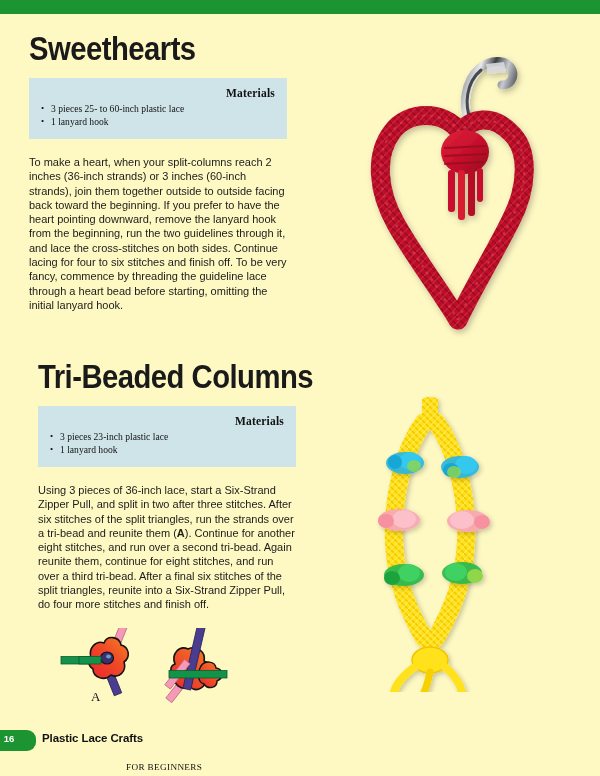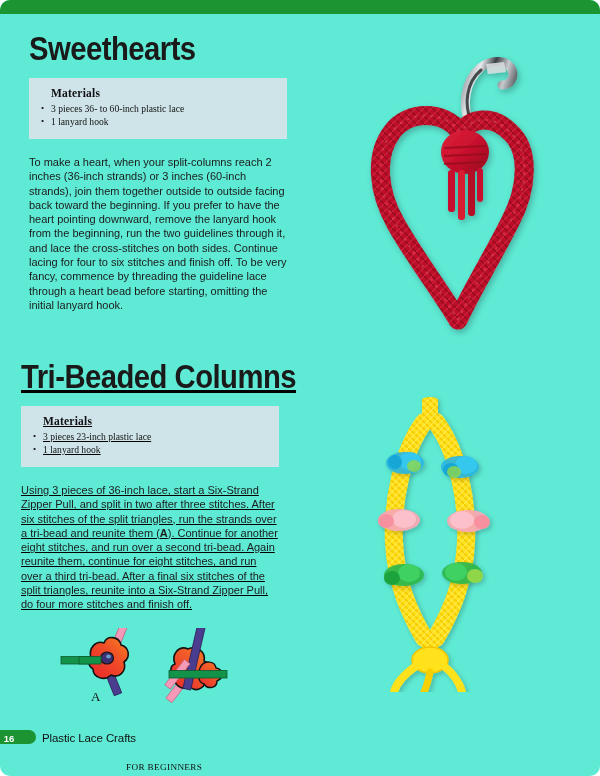--- a/index.html
+++ b/index.html
@@ -11,23 +11,22 @@
     height: 776px;
     background: #ffffff;
     font-family: "Liberation Sans", sans-serif;
     overflow: hidden;
     position: relative;
   }
   .page {
     position: relative;
     width: 600px;
     height: 776px;
-    background: #5eead4;
+    background: #fef9c3;
     overflow: hidden;
-    border-radius: 10px;
   }
 
   
   .top-bar {
     position: absolute;
     left: 0; top: 0;
     width: 600px;
     height: 14px;
     background: #1b9431;
   }
@@ -58,20 +57,21 @@
     padding: 9px 12px 11px 12px;
     margin-bottom: 16px;
   }
   .materials-title {
     font-family: "Liberation Serif", serif;
     font-weight: bold;
     font-size: 11.5px;
     color: #111;
     margin: 0 0 3px 10px;
     letter-spacing: 0.2px;
+    text-align: right;
   }
   .materials-list {
     margin: 0;
     padding: 0;
     list-style: none;
   }
   .materials-list li {
     font-family: "Liberation Serif", serif;
     font-size: 9.6px;
     line-height: 13px;
@@ -93,24 +93,23 @@
     line-height: 14.3px;
     color: #1b1b1b;
     margin: 0;
     text-align: left;
   }
   .body-copy b { font-weight: bold; }
 
   
   .col-left-2 {
     position: absolute;
-    left: 21px;
+    left: 38px;
     top: 358px;
     width: 258px;
-    text-decoration: underline;
   }
 
   
   .diagram {
     position: absolute;
     left: 55px;
     top: 628px;
     width: 225px;
     height: 78px;
   }
@@ -139,38 +138,38 @@
     left: 0;
     bottom: 28px;
     height: 18px;
     width: 600px;
   }
   .page-tab {
     position: absolute;
     left: 0;
     top: 0;
     width: 36px;
-    height: 14px;
+    height: 21px;
     background: #1b9431;
     border-radius: 0 9px 9px 0;
     color: #ffffff;
     font-family: "Liberation Sans Narrow", "Liberation Sans", sans-serif;
     font-weight: bold;
     font-size: 9.5px;
     line-height: 17px;
     text-align: center;
     padding-right: 18px;
     box-sizing: border-box;
   }
   .footer-book {
     position: absolute;
     left: 42px;
     top: 2px;
     font-family: "Liberation Sans Narrow", "Liberation Sans", sans-serif;
-    font-weight: normal;
+    font-weight: bold;
     font-size: 11.5px;
     color: #111;
     letter-spacing: -0.1px;
   }
   .footer-sub {
     position: absolute;
     left: 126px;
     top: 3.5px;
     font-family: "Liberation Serif", serif;
     font-size: 9.2px;
@@ -185,21 +184,21 @@
 <div class="page">
 
   <div class="top-bar"></div>
 
   <div class="col-left">
     <h1 class="section-title">Sweethearts</h1>
 
     <div class="materials-box">
       <p class="materials-title">Materials</p>
       <ul class="materials-list">
-        <li>3 pieces 36- to 60-inch plastic lace</li>
+        <li>3 pieces 25- to 60-inch plastic lace</li>
         <li>1 lanyard hook</li>
       </ul>
     </div>
 
     <p class="body-copy">To make a heart, when your split-columns reach 2 inches (36-inch strands) or 3 inches (60-inch strands), join them together outside to outside facing back toward the beginning. If you prefer to have the heart pointing downward, remove the lanyard hook from the beginning, run the two guidelines through it, and lace the cross-stitches on both sides. Continue lacing for four to six stitches and finish off. To be very fancy, commence by threading the guideline lace through a heart bead before starting, omitting the initial lanyard hook.</p>
   </div>
 
   <div class="col-left-2">
     <h1 class="section-title">Tri-Beaded Columns</h1>
 

